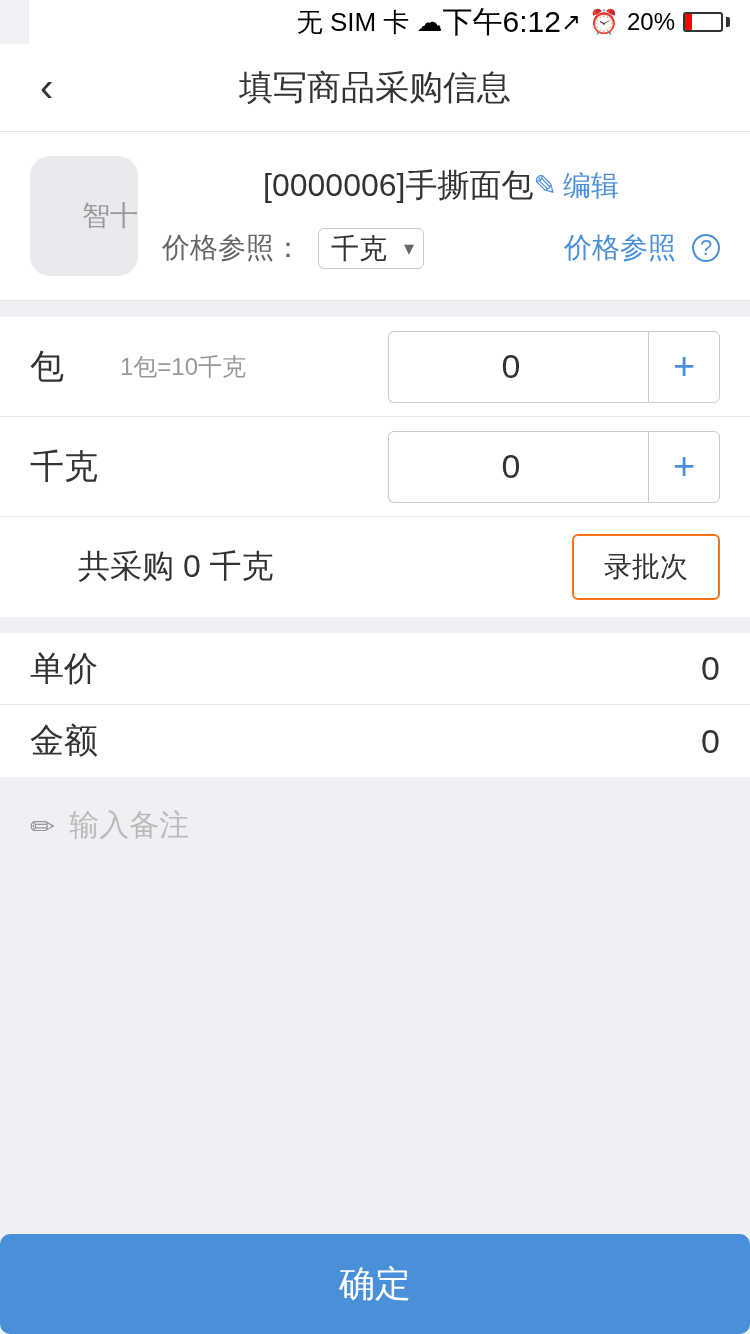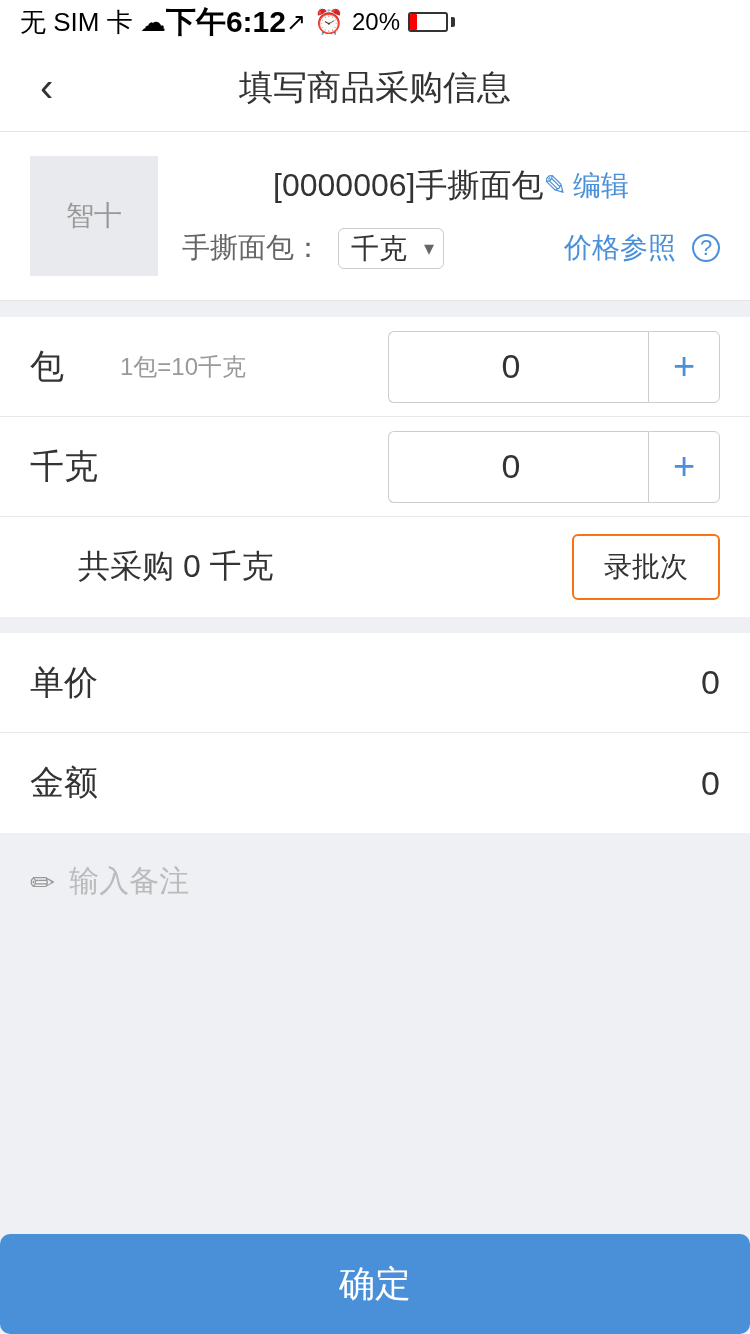--- a/index.html
+++ b/index.html
@@ -12,27 +12,28 @@
       font-size: 32px;
       color: #333;
     }
 
     
     .status-bar {
       height: 44px;
       background: #fff;
       display: flex;
       align-items: center;
-      justify-content: flex-start;
+      justify-content: flex-end;
       padding: 12px 20px;
       font-size: 28px;
       color: #000;
+      margin-left: 29px;
     }
     .status-left { display: flex; align-items: center; gap: 8px; font-size: 26px; }
-    .status-center { font-size: 30px; font-weight: 700; }
+    .status-center { font-size: 30px; font-weight: 400; }
     .status-right { display: flex; align-items: center; gap: 8px; font-size: 24px; }
     .battery-icon {
       display: inline-flex; align-items: center; gap: 2px;
     }
     .battery-body {
       width: 40px; height: 20px; border: 2px solid #333;
       border-radius: 3px; position: relative;
     }
     .battery-fill {
       width: 20%; height: 100%; background: red; border-radius: 1px;
@@ -69,27 +70,27 @@
     
     .product-card {
       background: #fff;
       padding: 24px 30px;
       display: flex;
       align-items: center;
       gap: 24px;
       border-bottom: 1px solid #e5e5e5;
     }
     .product-image {
-      width: 128px;
+      width: 108px;
       height: 120px;
       background: #e8eaed;
-      border-radius: 1px;
-      display: flex;
-      align-items: center;
-      justify-content: center;
+      border-radius: 20px;
+      display: flex;
+      align-items: center;
+      justify-content: flex-end;
       flex-shrink: 0;
       color: #999;
       font-size: 28px;
     }
     .product-info { flex: 1; }
     .product-name-row {
       display: flex;
       justify-content: center;
       align-items: center;
       margin-bottom: 20px;
@@ -211,21 +212,21 @@
       background: #fff;
       cursor: pointer;
     }
 
     
     .price-section { background: #fff; margin-top: 0; }
     .price-row {
       display: flex;
       align-items: center;
       padding: 0 30px;
-      height: 100px;
+      height: 72px;
       border-bottom: 1px solid #e8e8e8;
     }
     .price-row:last-child { border-bottom: none; }
     .price-label { font-size: 34px; color: #333; }
     .price-value { margin-left: auto; font-size: 34px; color: #333; }
 
     
     .note-section {
       background: #eef0f3;
       padding: 28px 30px;
@@ -305,21 +306,21 @@
     </div>
     <div class="product-info">
       <div class="product-name-row">
         <span class="product-name">[0000006]手撕面包</span>
         <span class="edit-btn">
           <span>✎</span>
           <span>编辑</span>
         </span>
       </div>
       <div class="unit-row">
-        <span class="unit-label">手撕面包：</span>
+        <span class="unit-label">价格参照：</span>
         <div class="unit-select-wrapper">
           <select>
             <option>千克</option>
           </select>
           <span class="chevron">▾</span>
         </div>
         <span class="price-ref">
           <span>价格参照</span>
           <span style="width:28px;height:28px;border:2px solid #4a90d9;border-radius:50%;display:inline-flex;align-items:center;justify-content:center;font-size:22px;color:#4a90d9;">?</span>
         </span>

